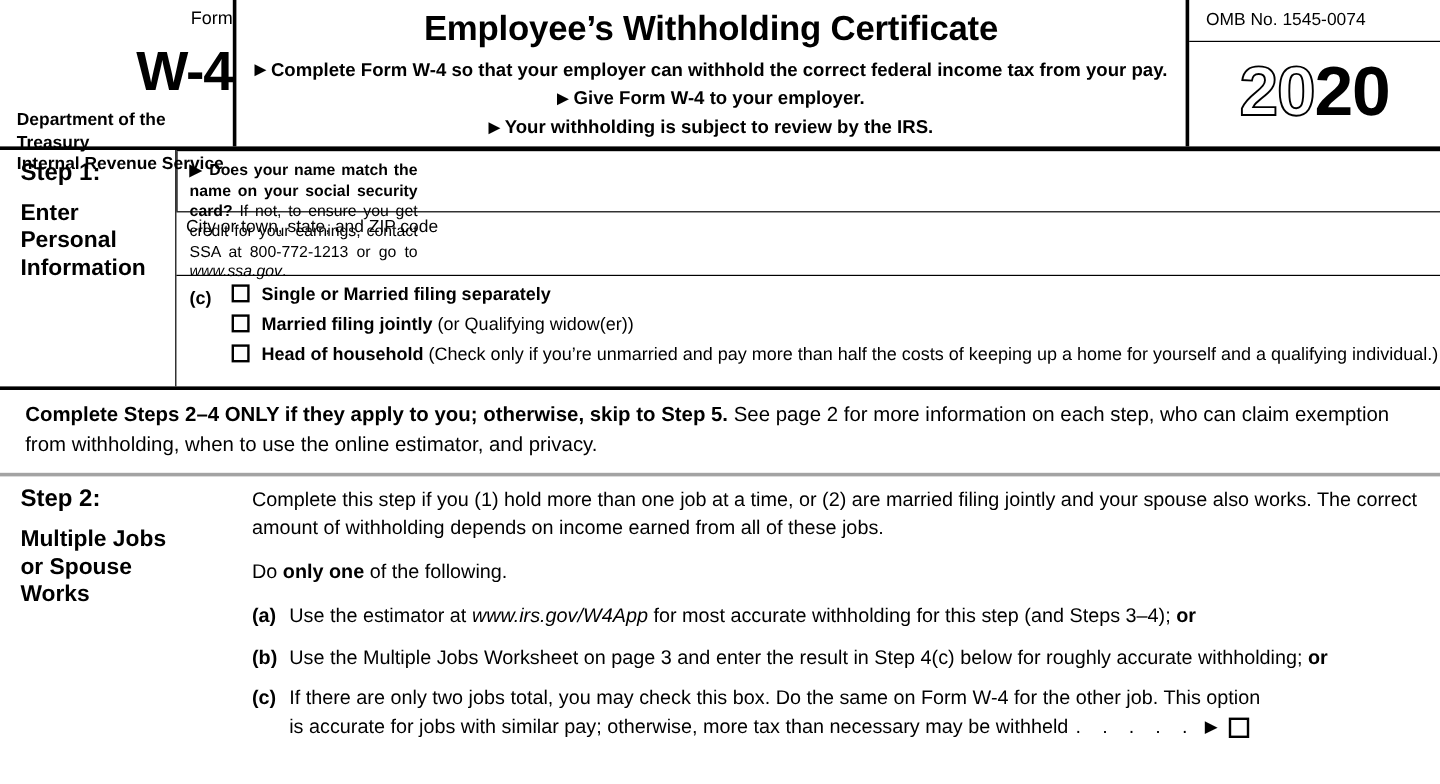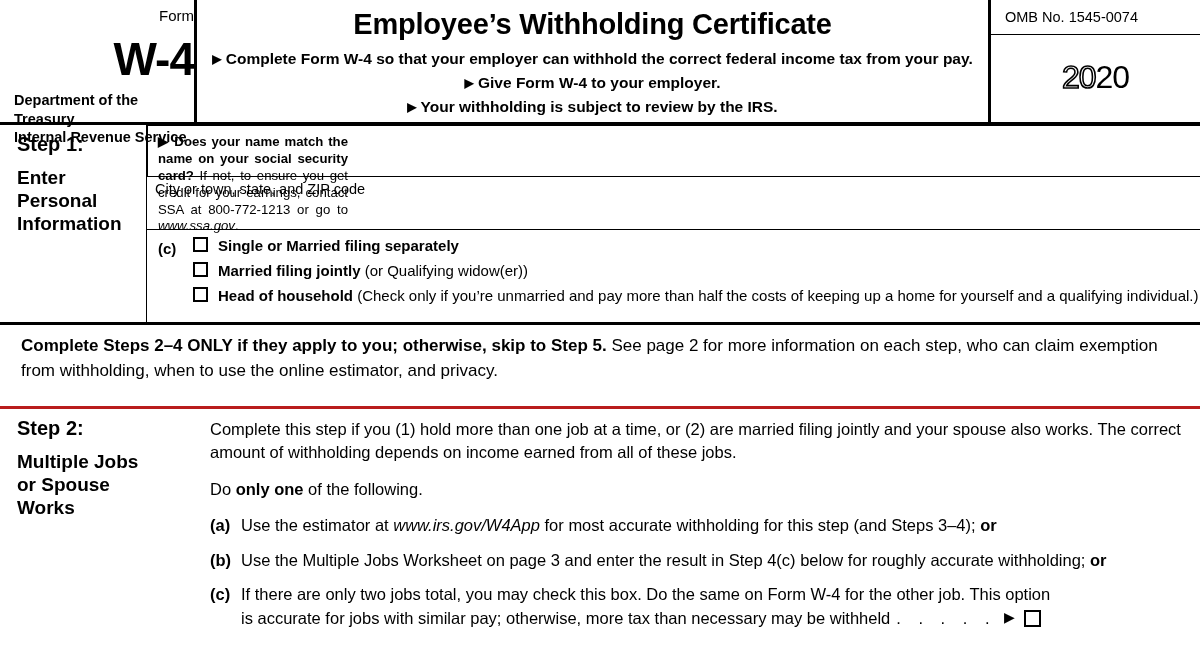--- a/index.html
+++ b/index.html
@@ -96,22 +96,22 @@
   .year-box {
     border-top: 1px solid #000;
     height: 88px;
     box-sizing: border-box;
     display: flex;
     align-items: center;
     justify-content: center;
     padding-bottom: 4px;
   }
   .year {
-    font-size: 32px;
-    font-weight: normal;
+    font-size: 58px;
+    font-weight: bold;
     letter-spacing: -1px;
     line-height: 1;
     white-space: nowrap;
   }
   .year .outline {
     color: #ffffff;
     -webkit-text-stroke: 1.6px #000;
     text-stroke: 1.6px #000;
   }
   .year .solid { color: #000; }
@@ -216,26 +216,26 @@
     box-sizing: border-box;
     flex: 0 0 15px;
     margin-right: 10px;
     margin-top: -1px;
     cursor: pointer;
   }
   .c-text b { font-weight: bold; }
 
   
   .band {
-    border-bottom: 3px solid #b91c1c;
+    border-bottom: 3px solid #a3a3a3;
     padding: 9px 14px 10px 21px;
     font-size: 17px;
     line-height: 1.45;
     box-sizing: border-box;
-    height: 84px;
+    height: 72px;
   }
   .band b { font-weight: bold; }
 
   
   .step2 {
     display: flex;
     box-sizing: border-box;
     height: 216px;
   }
   .step2-left {

